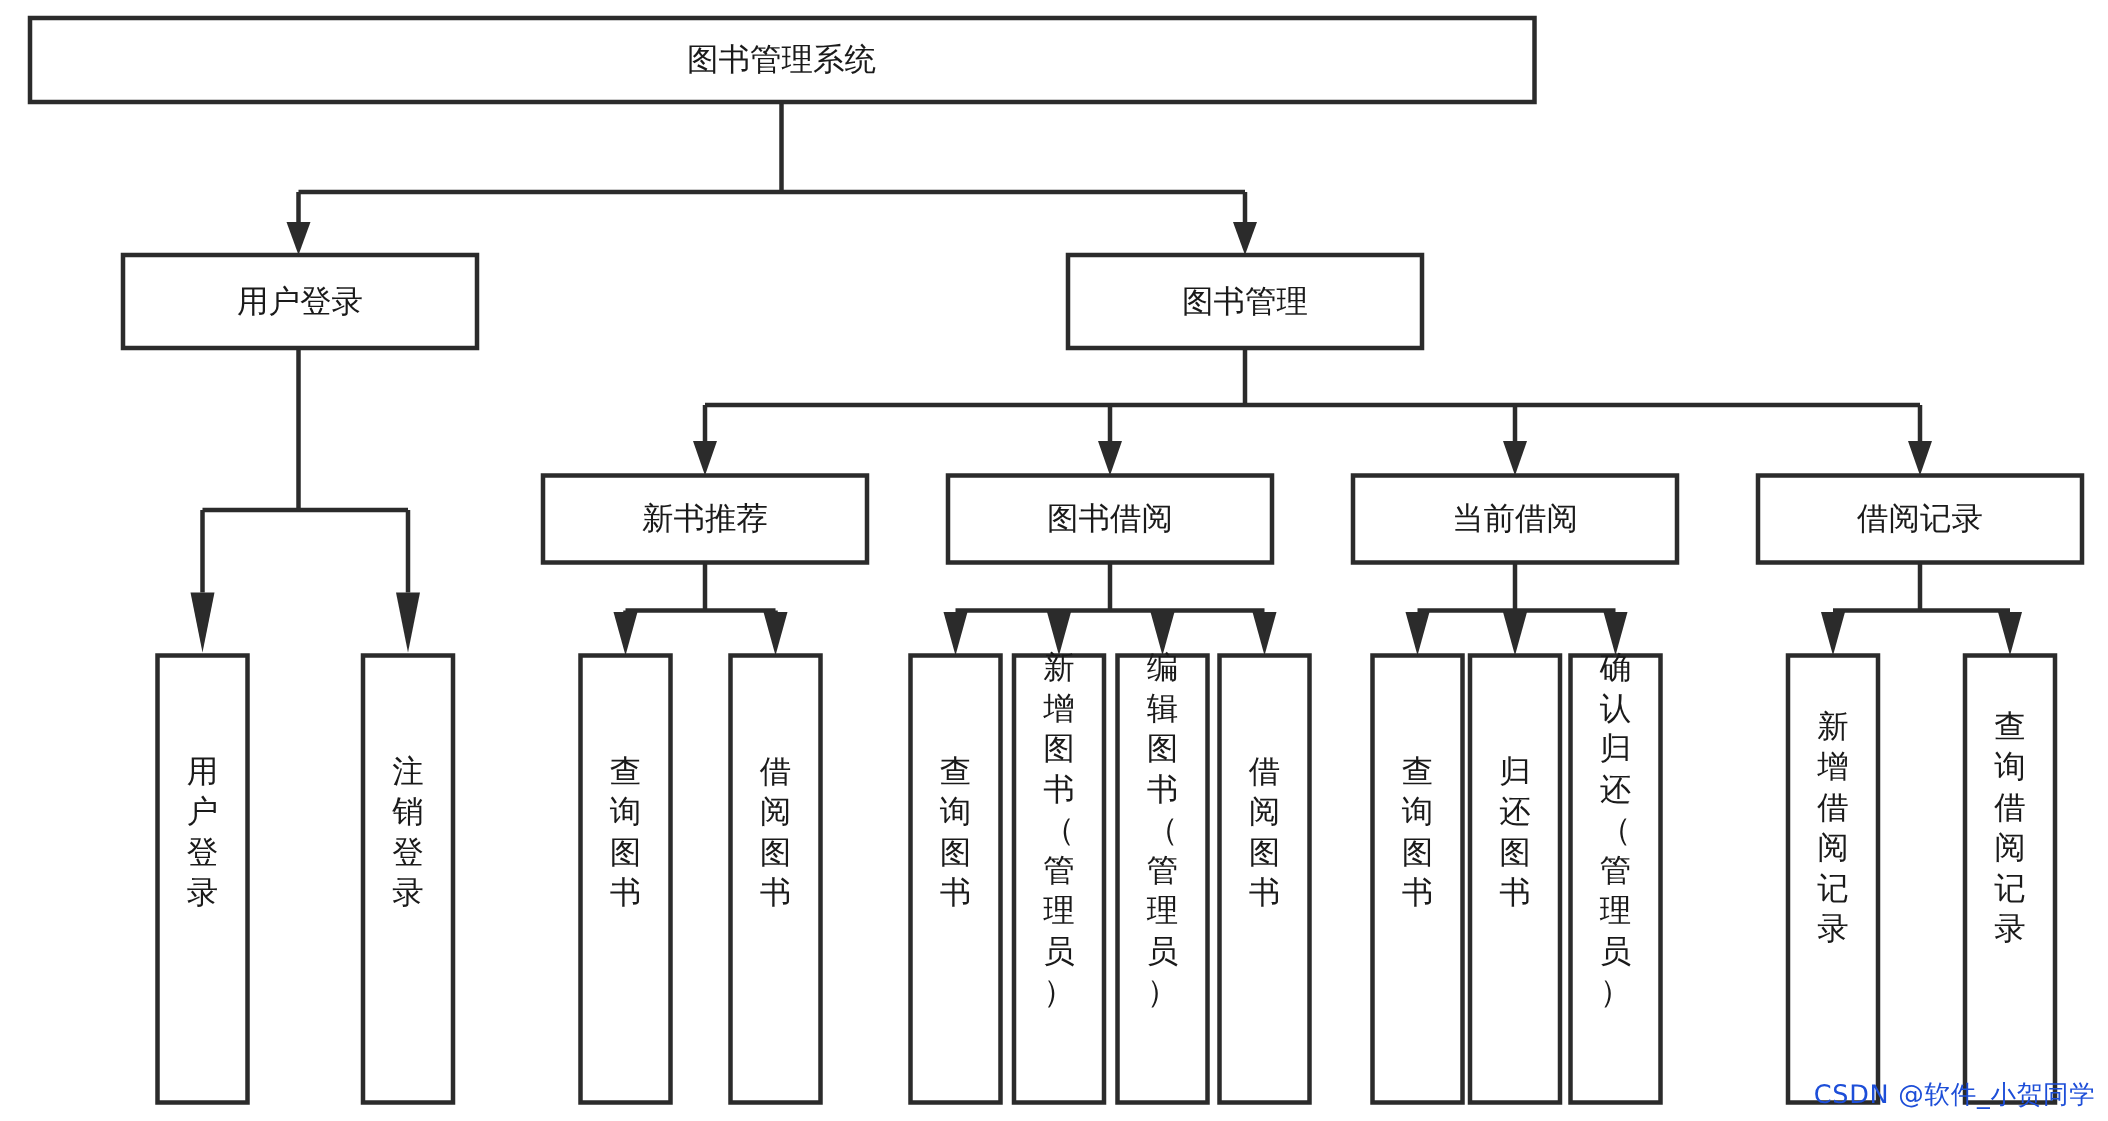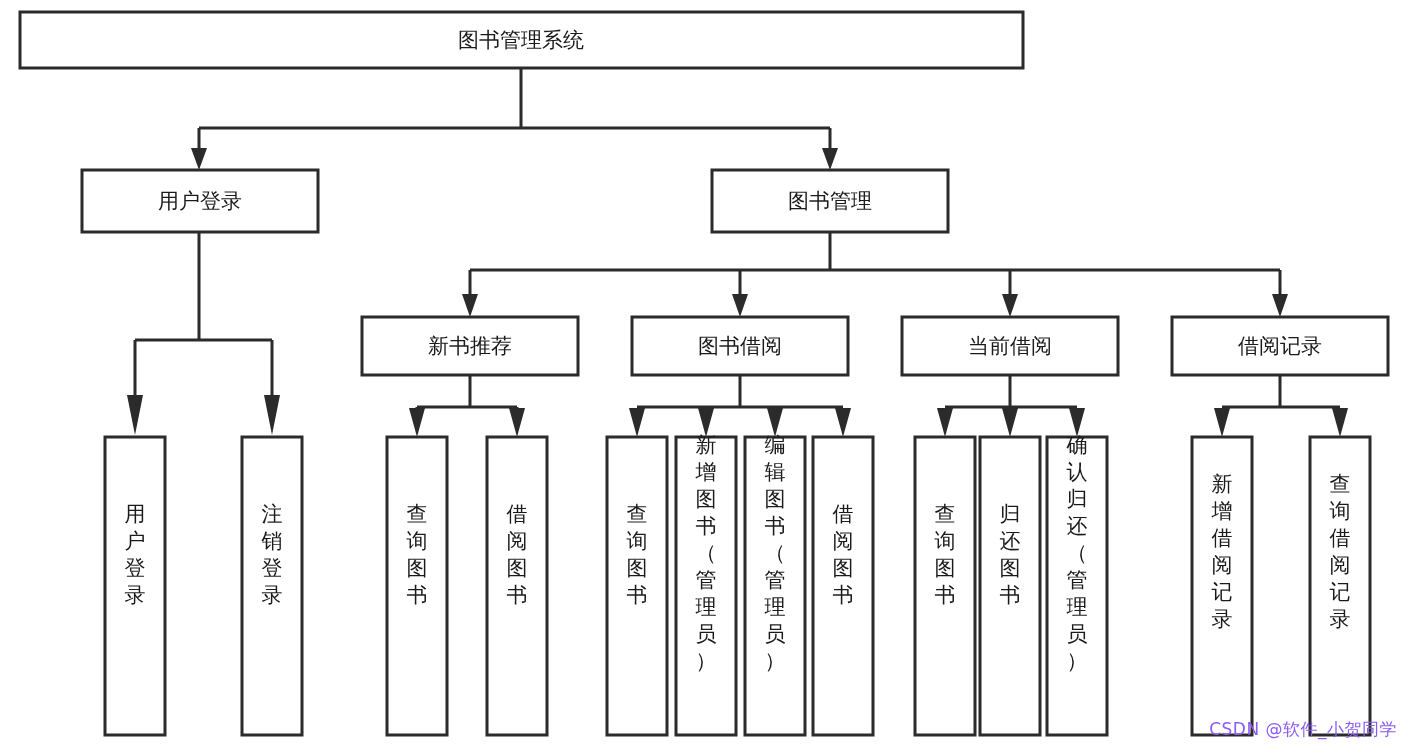--- a/index.html
+++ b/index.html
@@ -51,21 +51,21 @@
   .arrow-head {
     fill: #2b2b2b;
     stroke: none;
   }
   .watermark-text {
     position: absolute;
     right: 8px;
     bottom: 6px;
     font-family: "DejaVu Sans", "Liberation Sans", sans-serif;
     font-size: 17px;
-    color: #8b5cf6;
+    color: #1d4ed8;
     letter-spacing: 0.5px;
     white-space: nowrap;
     user-select: none;
   }
 </style>
 </head>
 <body>
 
 <div id="diagram-root">
 

